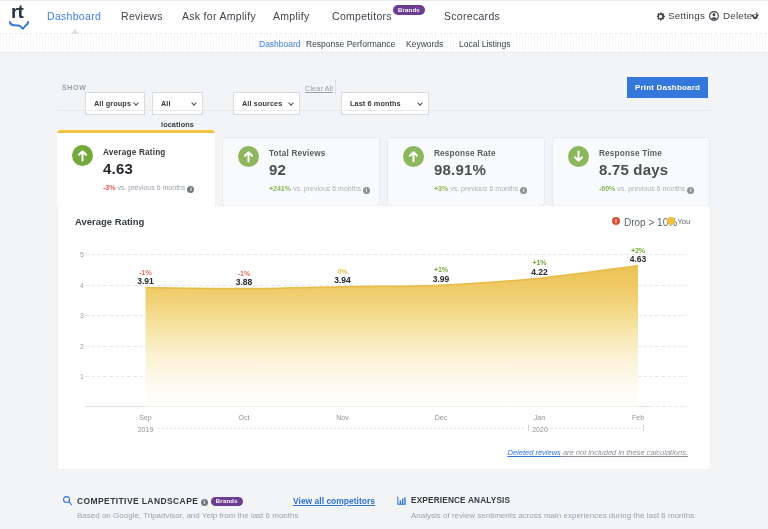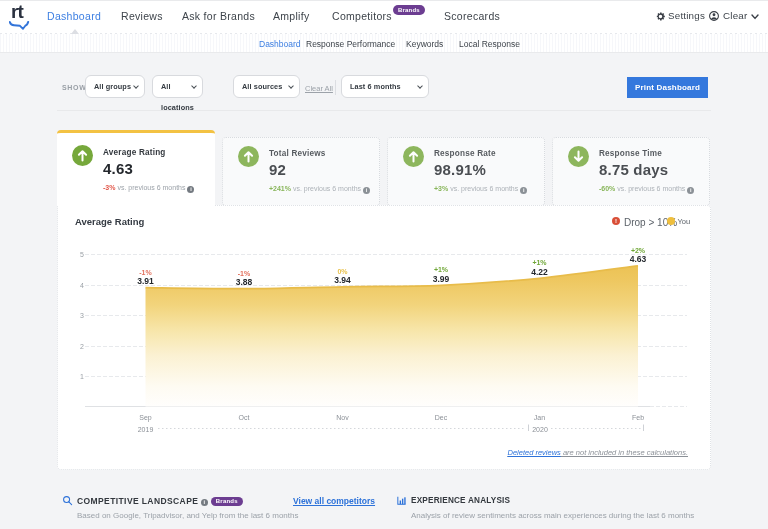--- a/index.html
+++ b/index.html
@@ -15,21 +15,21 @@
 #subnav { position:absolute; left:0; top:34px; width:768px; height:18px;
   background:repeating-linear-gradient(90deg,#f6f7fa 0px,#f6f7fa 1px,#ffffff 1px,#ffffff 3px); }
 #subnav-dash { position:absolute; left:0; top:33px; width:768px; height:1px;
   background:repeating-linear-gradient(90deg,#e6e8ec 0 2.5px,#fff 2.5px 5px); }
 #subnav-bot { position:absolute; left:0; top:52px; width:768px; height:1px; background:#e9eaec; }
 .subitem { position:absolute; top:39px; font-size:8.5px; color:#3e444b; }
 .subitem.active { color:#3d7fe2; }
 #notch { position:absolute; left:71px; top:29px; width:0; height:0;
   border-left:4.5px solid transparent; border-right:4.5px solid transparent; border-bottom:5.5px solid #dcdee3; }
 
-.dropdown { position:absolute; top:75px; height:23px; background:#fff; border:1px solid #d8dade; border-radius:6px;
+.dropdown { position:absolute; top:92px; height:23px; background:#fff; border:1px solid #d8dade; border-radius:0;
   font-size:7.3px; letter-spacing:.1px; color:#343a41; line-height:21px; padding-left:8px; font-weight:600;}
 .dd-caret { position:absolute; right:6.5px; top:8px; width:4px; height:4px; border-right:1.2px solid #4a5056; border-bottom:1.2px solid #4a5056;
   transform:rotate(45deg); }
 #printbtn { position:absolute; left:627px; top:77px; width:81px; height:21px; background:#3478dd; border-radius:0;
   color:#fff; font-size:8px; font-weight:600; letter-spacing:.2px; text-align:center; line-height:21px; }
 
 .card { position:absolute; top:137px; width:158px; height:69px; background:rgba(255,255,255,0.5);
   border:1px dotted #d8dbdf; border-radius:4px; }
 .card.selected { top:130px; background:#fff; border:none; height:76px; border-radius:4px 4px 0 0;
   border-top:3px solid #f3c243; z-index:5; }
@@ -63,54 +63,54 @@
 <body>
 
 <div class="abs" style="left:0;top:0;width:768px;height:1px;background:#e9eaec;z-index:20;"></div>
 <div id="topnav">
   <div id="logo-rt">rt</div>
   <svg class="abs" style="left:9px;top:21px;" width="21" height="9" viewBox="0 0 21 9">
     <path d="M0.8,1 C1.3,2.8 3,4 5,4.2 L11,4.8 L14,7.8 L16.5,4.5 C17.8,4.2 18.7,2.5 19.2,0.9" fill="none" stroke="#3274d9" stroke-width="1.9" stroke-linecap="round" stroke-linejoin="round"></path>
   </svg>
   <div class="navitem active" style="left:47px;">Dashboard</div>
   <div class="navitem" style="left:121px;">Reviews</div>
-  <div class="navitem" style="left:182px;">Ask for Brands</div>
+  <div class="navitem" style="left:182px;">Ask for Amplify</div>
   <div class="navitem" style="left:273px;">Amplify</div>
   <div class="navitem" style="left:332px;">Competitors</div>
   <div class="brands abs" style="left:393px;top:5px;">Brands</div>
   <div class="navitem" style="left:444px;">Scorecards</div>
   <svg class="abs" style="left:655px;top:10.5px;" width="11" height="11" viewBox="0 0 24 24">
     <path fill="#3a3f46" d="M12 8.2a3.8 3.8 0 100 7.6 3.8 3.8 0 000-7.6zm9.4 5.6l-2.2-.2a7.3 7.3 0 01-.6 1.5l1.4 1.7-2.3 2.3-1.7-1.4a7.3 7.3 0 01-1.5.6l-.2 2.2h-3.2l-.2-2.2a7.3 7.3 0 01-1.5-.6l-1.7 1.4-2.3-2.3 1.4-1.7a7.3 7.3 0 01-.6-1.5l-2.2-.2v-3.2l2.2-.2a7.3 7.3 0 01.6-1.5L5.4 6.8l2.3-2.3 1.7 1.4a7.3 7.3 0 011.5-.6l.2-2.2h3.2l.2 2.2a7.3 7.3 0 011.5.6l1.7-1.4 2.3 2.3-1.4 1.7a7.3 7.3 0 01.6 1.5l2.2.2z"></path>
     <circle cx="12" cy="12" r="2" fill="#fff"></circle>
   </svg>
   <div class="navitem" style="left:668px;font-size:9.8px;letter-spacing:.2px;">Settings</div>
   <svg class="abs" style="left:709px;top:10.5px;" width="10" height="10" viewBox="0 0 24 24">
     <defs>
         <clipPath id="pc">
           <circle cx="12" cy="12" r="11"></circle>
         </clipPath>
       </defs>
     <circle cx="12" cy="12" r="10.6" fill="none" stroke="#3a3f46" stroke-width="2.6"></circle>
     <circle cx="12" cy="9" r="3.4" fill="#3a3f46"></circle>
     <path d="M4.5 20.5c1.4-3.8 4.2-5.6 7.5-5.6s6.1 1.8 7.5 5.6z" fill="#3a3f46" clip-path="url(#pc)"></path>
   </svg>
-  <div class="navitem" style="left:723px;font-size:9.8px;letter-spacing:.2px;">Clear</div>
+  <div class="navitem" style="left:723px;font-size:9.8px;letter-spacing:.2px;">Deleted</div>
   <svg class="abs" style="left:751px;top:13.5px;" width="8" height="6" viewBox="0 0 8 6">
     <path d="M1,1 L4,4.4 L7,1" fill="none" stroke="#3a3f46" stroke-width="1.4" stroke-linecap="round" stroke-linejoin="round"></path>
   </svg>
 </div>
 
 <div id="subnav"></div>
 <div id="subnav-dash"></div>
 <div id="subnav-bot"></div>
 <div id="notch"></div>
 <div class="subitem active" style="left:259px;">Dashboard</div>
 <div class="subitem" style="left:306px;">Response Performance</div>
 <div class="subitem" style="left:406px;">Keywords</div>
-<div class="subitem" style="left:459px;">Local Response</div>
+<div class="subitem" style="left:459px;">Local Listings</div>
 
 <div class="abs" style="left:62px;top:84px;font-size:7px;color:#989ea5;letter-spacing:.7px;font-weight:bold;">SHOW</div>
 <div class="dropdown" style="left:85px;width:60px;">All groups<span class="dd-caret"></span></div>
 <div class="dropdown" style="left:152px;width:51px;">All locations<span class="dd-caret"></span></div>
 <div class="dropdown" style="left:233px;width:67px;">All sources<span class="dd-caret"></span></div>
 <div class="abs" style="left:305px;top:84px;font-size:7.5px;color:#9ca2a9;text-decoration:underline;">Clear All</div>
 <div class="abs" style="left:335px;top:80px;width:1px;height:15px;background:#dcdee2;"></div>
 <div class="dropdown" style="left:341px;width:88px;">Last 6 months<span class="dd-caret"></span></div>
 <div id="printbtn">Print Dashboard</div>
 <div class="abs" style="left:57px;top:110px;width:654px;height:1px;background:#e8e9eb;"></div>

